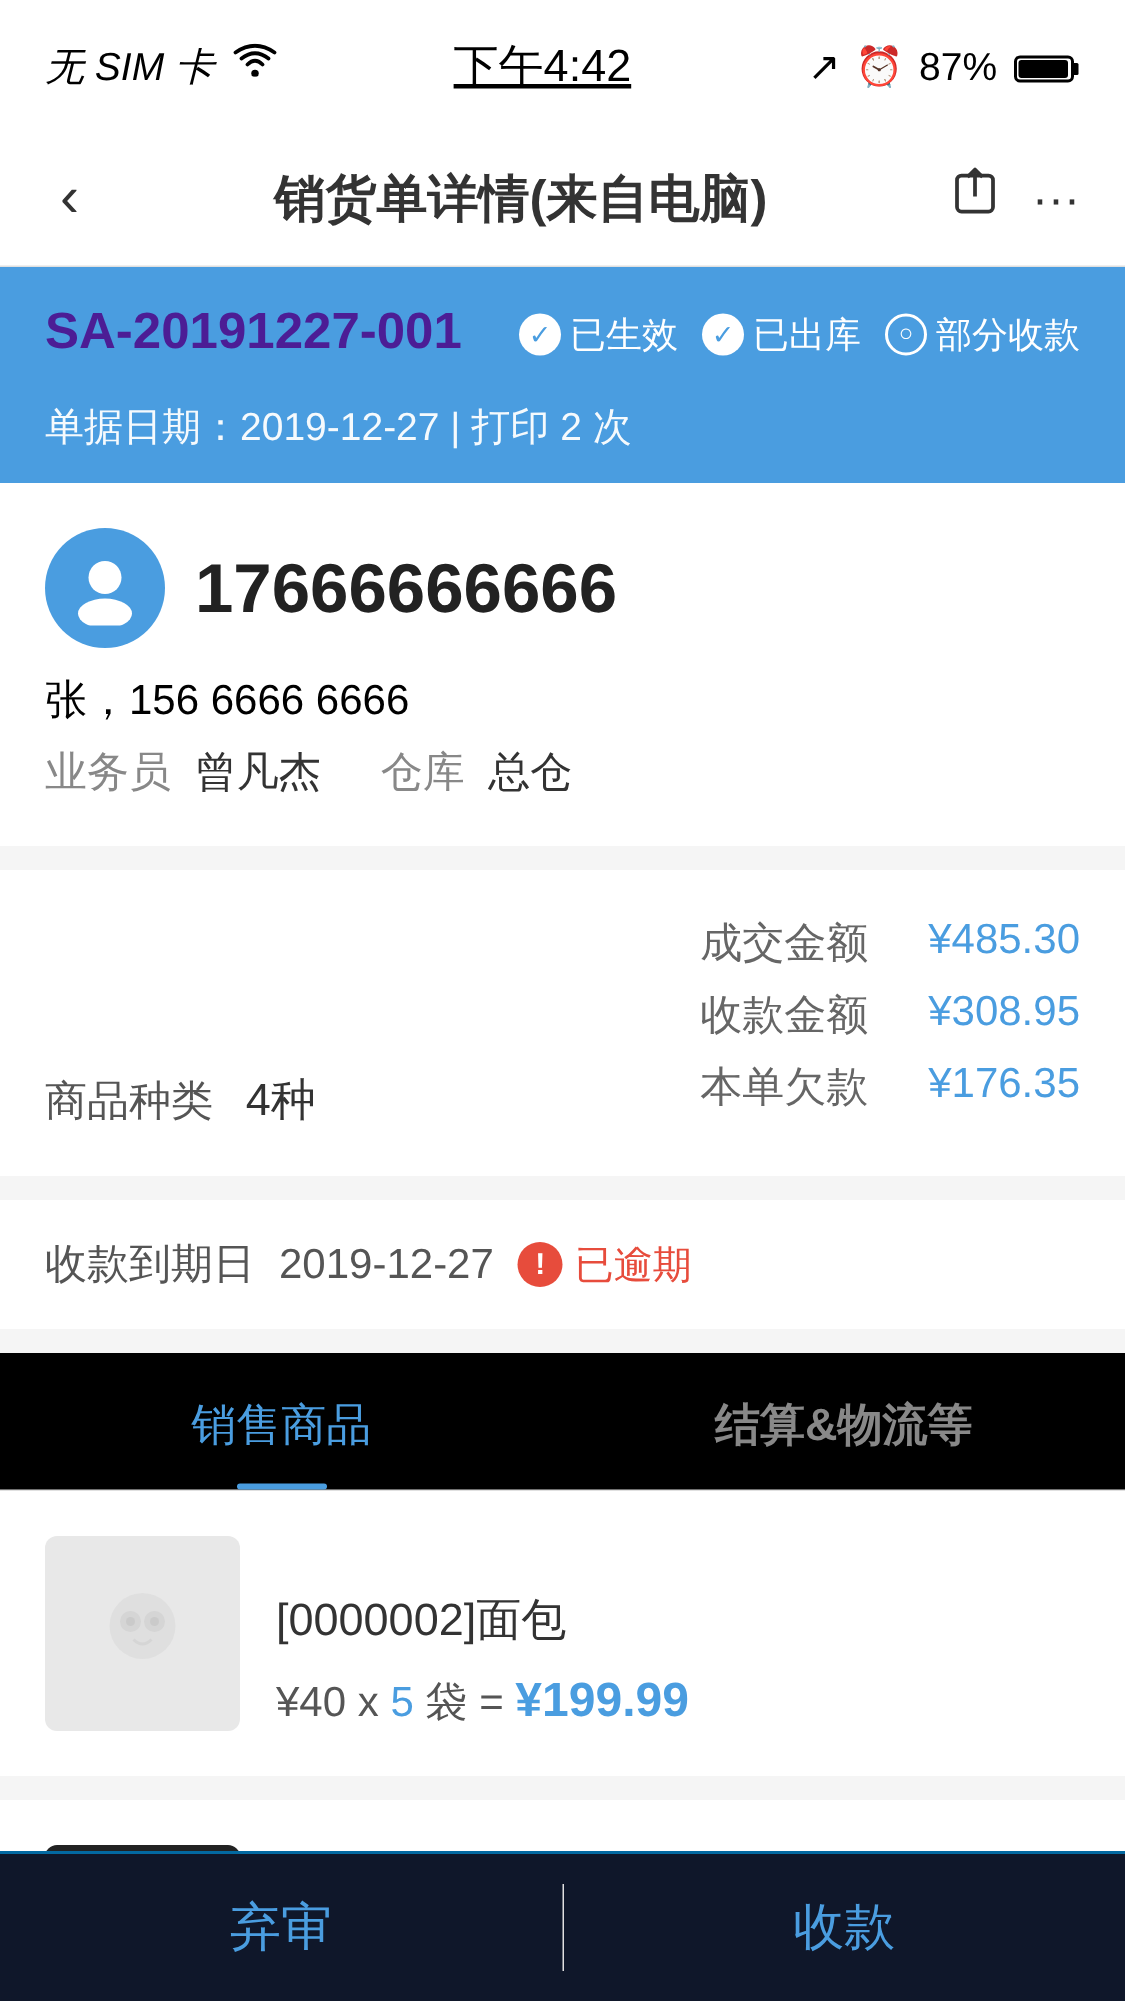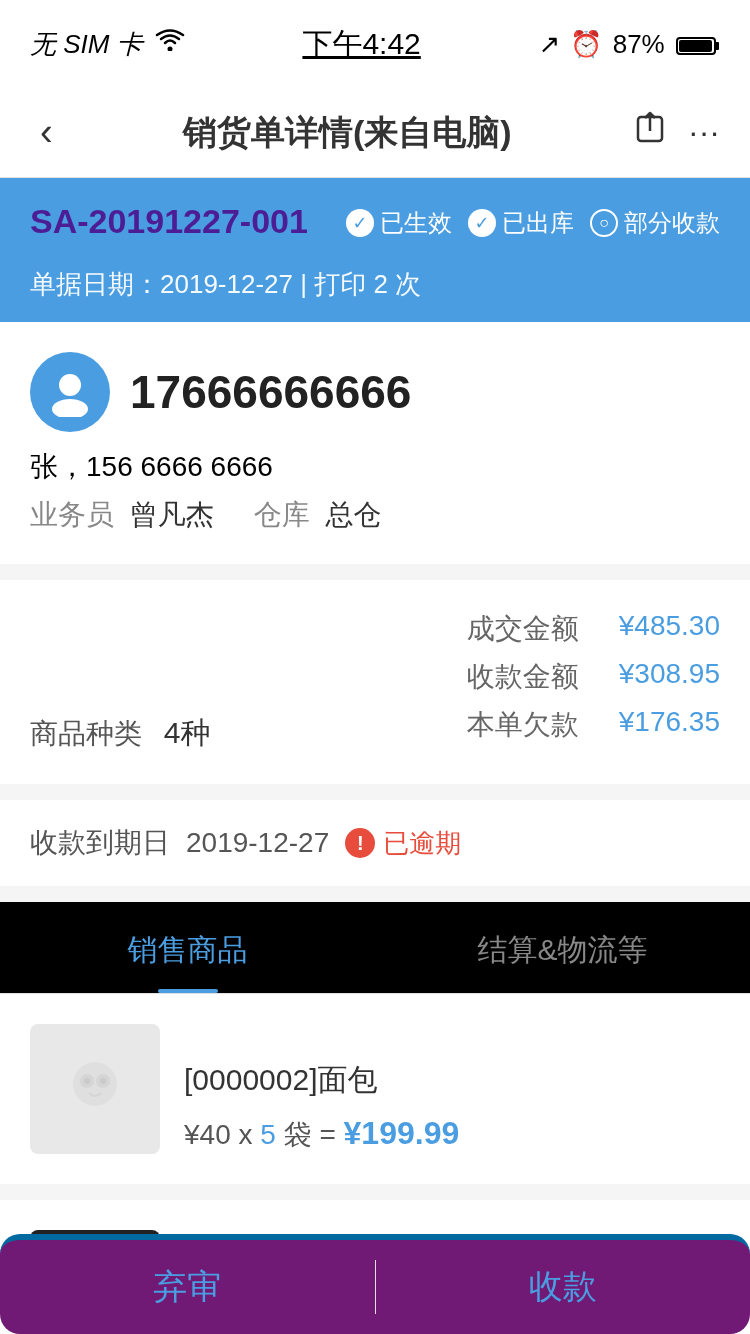--- a/index.html
+++ b/index.html
@@ -226,21 +226,21 @@
       content: '';
       position: absolute;
       bottom: 0;
       left: 50%;
       transform: translateX(-50%);
       width: 60px;
       height: 4px;
       background: #4a9de0;
       border-radius: 2px;
     }
-    .tab.inactive { color: #888; }
+    .tab.inactive { color: #888; font-weight: bold; }
 
     
     .product-list { background: #f5f5f5; }
     .product-item {
       background: #fff;
       margin-bottom: 16px;
       padding: 30px;
       display: flex;
       gap: 24px;
       align-items: flex-end;
@@ -280,24 +280,23 @@
     .price-qty { color: #4a9de0; }
     .price-total { color: #4a9de0; font-weight: 600; font-size: 32px; }
 
     
     .bottom-bar {
       position: fixed;
       bottom: 0;
       left: 0;
       width: 750px;
       height: 100px;
-      background: #701a75;
-      border-top: 6px solid #0369a1;
-      display: flex;
-      border-radius: 20px;
+      background: #0f172a;
+      border-top: 2px solid #0369a1;
+      display: flex;
     }
     .bottom-btn {
       flex: 1;
       display: flex;
       align-items: center;
       justify-content: center;
       font-size: 34px;
       cursor: pointer;
     }
     .bottom-btn.cancel { color: #4a9de0; }

